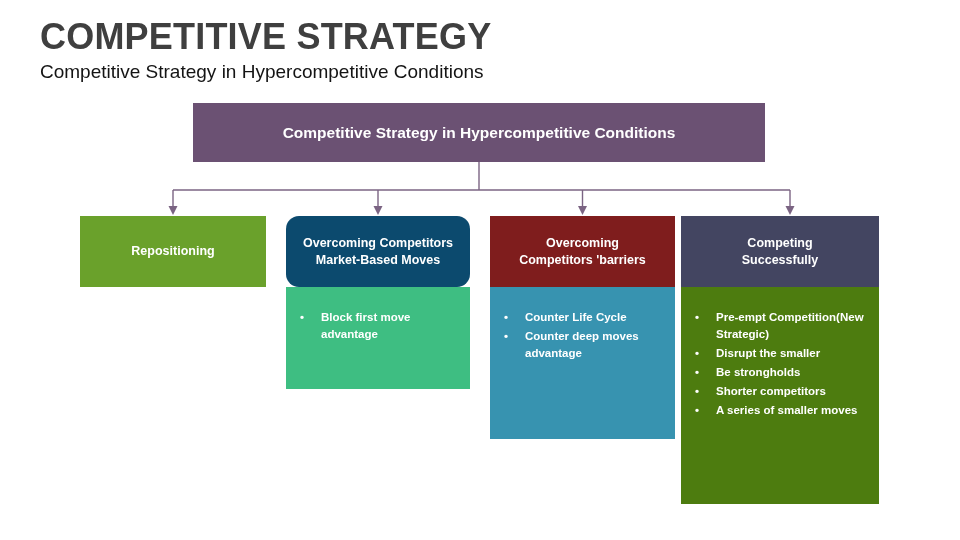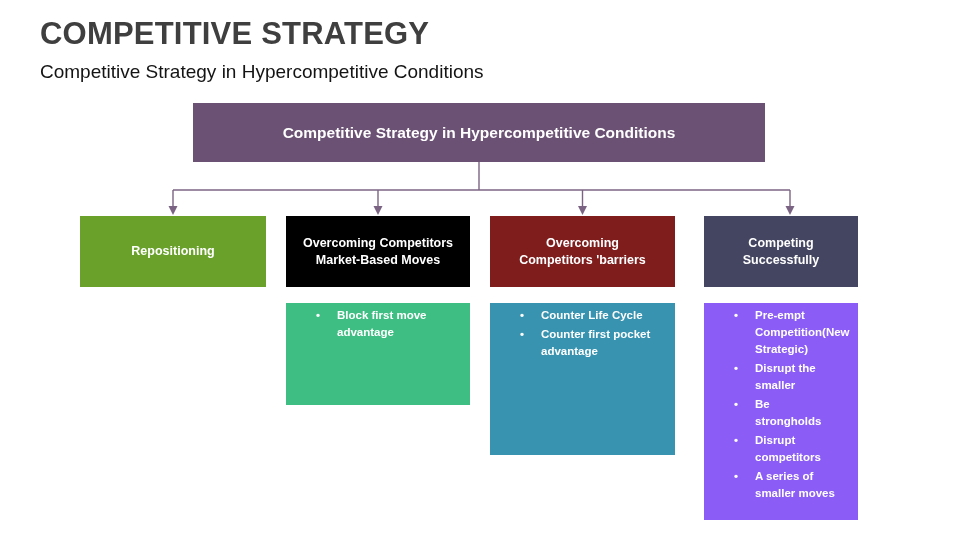--- a/index.html
+++ b/index.html
@@ -5,21 +5,21 @@
   html,body{margin:0;padding:0;background:#fff;}
   .slide{
     position:relative;
     width:960px;height:540px;
     background:#ffffff;
     overflow:hidden;
     font-family:"Liberation Sans", sans-serif;
   }
   .main-title{
     position:absolute;left:40px;top:16px;
-    font-size:31px;font-weight:bold;color:#3f3f3f;
+    font-size:36px;font-weight:bold;color:#3f3f3f;
     letter-spacing:0.2px;
   }
   .sub-title{
     position:absolute;left:40px;top:61px;
     font-size:19px;color:#141414;
   }
   .root-box{
     position:absolute;left:193px;top:103px;width:572px;height:59px;
     display:flex;align-items:center;justify-content:center;
     color:#ffffff;font-size:15.5px;font-weight:bold;text-align:center;
@@ -35,29 +35,29 @@
   .node-header{
     display:flex;align-items:center;justify-content:center;
     height:71px;text-align:center;
     font-size:12.5px;font-weight:bold;line-height:1.35;
     padding:0 10px;box-sizing:border-box;
   }
   .node-header .hdr-text{display:inline-block;}
   .node-1{left:80px;width:186px;}
   .node-2{left:286px;width:184px;}
   .node-3{left:490px;width:185px;}
-  .node-4{left:704px;width:154px;}
+  .node-4{left:681px;width:198px;}
   .node-2 .node-body{height:102px;}
   .node-3 .node-body{height:152px;}
   .node-4 .node-body{height:217px;}
   .node-3 .hdr-text{max-width:150px;}
   .node-4 .hdr-text{max-width:120px;}
   .node-body{box-sizing:border-box;}
   .bullets{
-    margin:16px;padding:4px 6px 0 12px;list-style:none;
+    margin:0;padding:22px 6px 0 12px;list-style:none;
     font-size:11.5px;font-weight:600;line-height:1.48;
   }
   .bullets li{position:relative;padding-left:23px;margin-bottom:2px;}
   .bullets li::before{content:"\2022";position:absolute;left:2px;}
 </style>
 </head>
 <body>
 
 <div class="slide">
 
@@ -85,50 +85,50 @@
     <span class="hdr-text">Competitive Strategy in Hypercompetitive Conditions</span>
   </div>
 
   <div class="node node-1">
     <div class="node-header" style="background-color: rgb(106, 161, 43);">
       <span class="hdr-text">Repositioning</span>
     </div>
   </div>
 
   <div class="node node-2">
-    <div class="node-header" style="background-color: #000000;">
+    <div class="node-header" style="background-color: #0c4a6e; border-radius: 13px;">
       <span class="hdr-text">Overcoming Competitors Market-Based Moves</span>
     </div>
     <div class="node-body" style="background-color: rgb(62, 190, 130);">
       <ul class="bullets">
           <li>Block first move advantage</li>
         </ul>
     </div>
   </div>
 
   <div class="node node-3">
     <div class="node-header" style="background-color: #7f1d1d;">
       <span class="hdr-text">Overcoming Competitors 'barriers</span>
     </div>
     <div class="node-body" style="background-color: rgb(55, 147, 176);">
       <ul class="bullets">
           <li>Counter Life Cycle</li>
-          <li>Counter first pocket advantage</li>
+          <li>Counter deep moves advantage</li>
         </ul>
     </div>
   </div>
 
   <div class="node node-4">
     <div class="node-header" style="background-color: rgb(67, 69, 97);">
       <span class="hdr-text">Competing Successfully</span>
     </div>
-    <div class="node-body" style="background-color: #8b5cf6;">
+    <div class="node-body" style="background-color: #4d7c0f;">
       <ul class="bullets">
           <li>Pre-empt Competition(New Strategic)</li>
           <li>Disrupt the smaller</li>
           <li>Be strongholds</li>
-          <li>Disrupt competitors</li>
+          <li>Shorter competitors</li>
           <li>A series of smaller moves</li>
         </ul>
     </div>
   </div>
 
 </div>
 
 </body></html>

